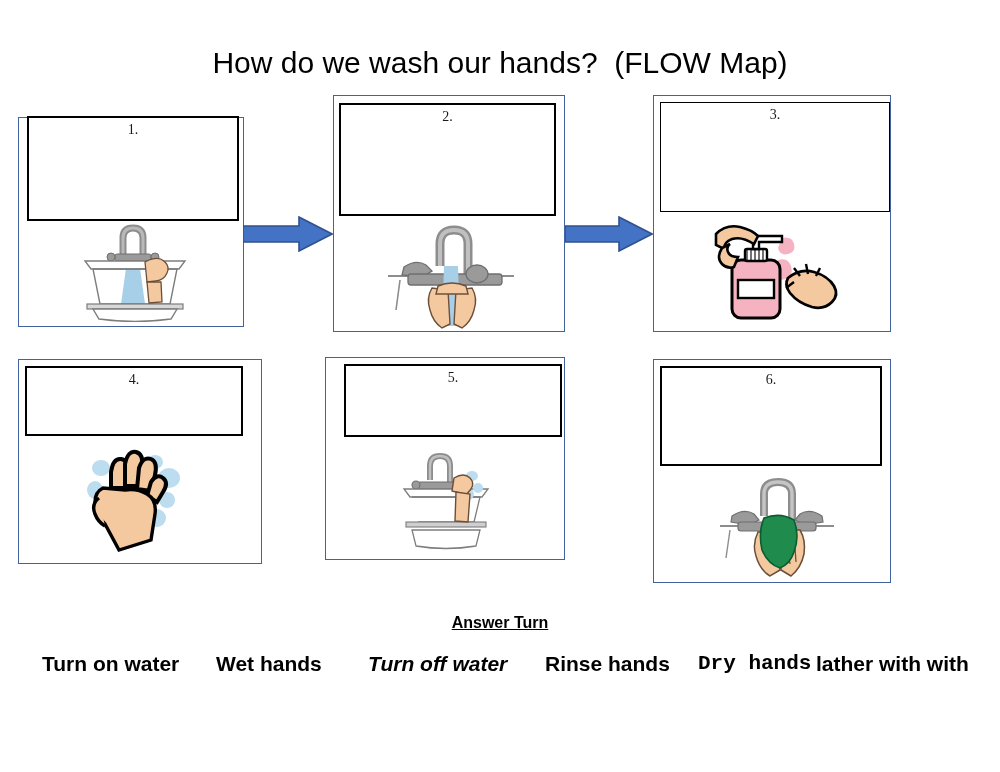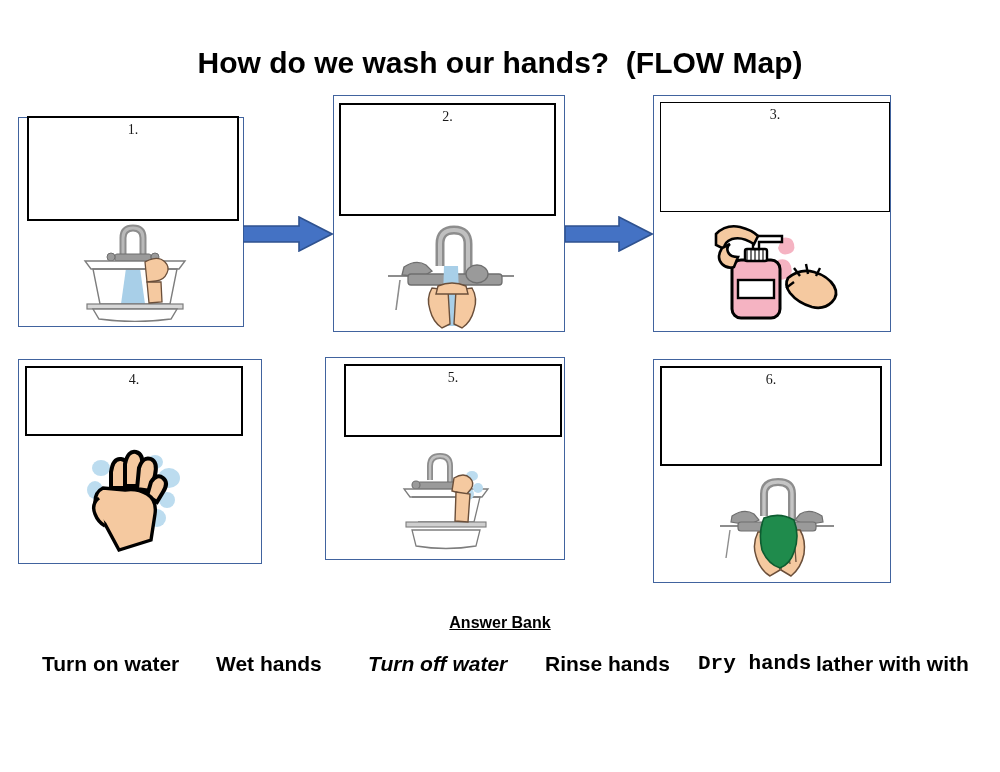--- a/index.html
+++ b/index.html
@@ -23,21 +23,21 @@
   }
 
   
   #title {
     position: absolute;
     left: 0;
     top: 46px;
     width: 1000px;
     text-align: center;
     font-size: 30px;
-    font-weight: 700;
+    font-weight: 400;
     color: #000000;
     letter-spacing: 0px;
     white-space: pre;
   }
 
   
   .panel {
     position: absolute;
     background: #ffffff;
     box-sizing: border-box;
@@ -246,21 +246,21 @@
       <rect x="22" y="50" width="78" height="9" rx="3" fill="#9a9a9a" stroke="#6f6f6f" stroke-width="1.2"></rect>
 
       <path d="M42 60 q-6 12 -2 24 q4 14 14 20 l10 -6 l-4 -38 z" fill="#f5c9a0" stroke="#6b4f3a" stroke-width="1.5"></path>
       <path d="M84 58 q6 10 4 24 q-3 14 -13 22 l-10 -6 l2 -40 z" fill="#f5c9a0" stroke="#6b4f3a" stroke-width="1.5"></path>
       <path d="M70 62 l4 30 M78 62 l2 28" stroke="#6b4f3a" stroke-width="1.3" fill="none"></path>
 
       <path d="M48 46 q16 -6 30 2 q6 16 0 32 q-4 12 -14 16 q-12 -4 -18 -18 q-4 -18 2 -32 z" fill="#1f8b4c" stroke="#0d5c30" stroke-width="1.6"></path>
     </svg>
   </div>
 
-  <div id="bank-title">Answer Bank</div>
+  <div id="bank-title">Answer Turn</div>
 
   <div class="bank-word" style="left:42px;">Turn on water</div>
   <div class="bank-word" style="left:216px;">Wet hands</div>
   <div class="bank-word" style="left:368px;font-style:italic;">Turn off water</div>
   <div class="bank-word" style="left:545px;">Rinse hands</div>
   <div class="bank-word" style="left:698px;font-family:Liberation Mono, monospace;">Dry hands</div>
   <div class="bank-word" style="left:816px;">lather with with</div>
 
 </div>
 

